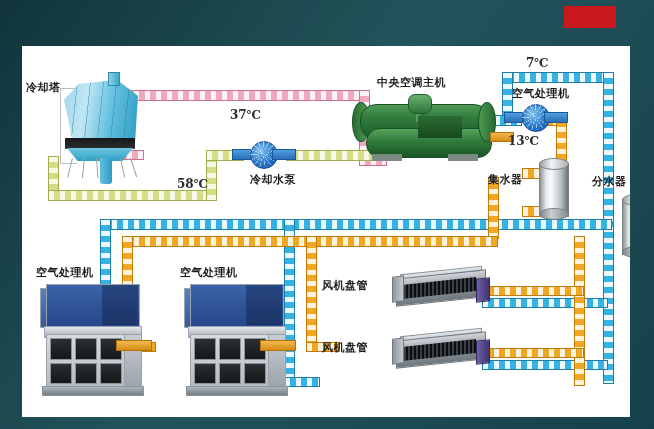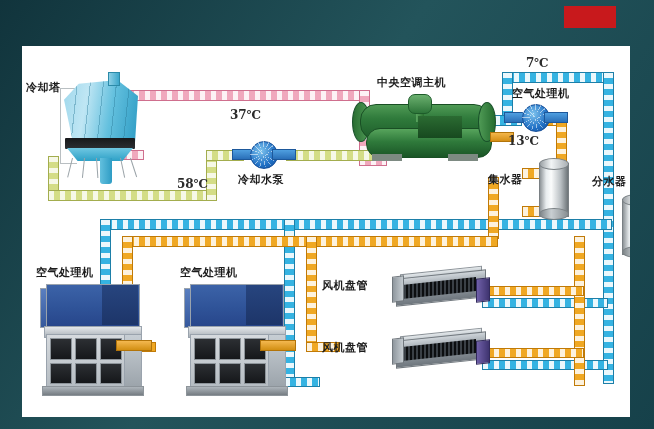--- a/index.html
+++ b/index.html
@@ -238,21 +238,21 @@
       <div class="ch-stub"></div>
     </div>
     <div class="lbl" style="left:355px;top:29px;">中央空调主机</div>
 
     <div class="pump" style="left:222px;top:95px;">
       <div class="inn"></div>
       <div class="vol"></div>
       <div class="vane"></div>
       <div class="outn"></div>
     </div>
-    <div class="lbl" style="left:216px;top:126px;">冷却水泵</div>
+    <div class="lbl" style="left:228px;top:126px;">冷却水泵</div>
 
     <div class="pump" style="left:494px;top:58px;">
       <div class="inn"></div>
       <div class="vol"></div>
       <div class="vane"></div>
       <div class="outn"></div>
     </div>
     <div class="lbl" style="left:490px;top:40px;">空气处理机</div>
 
     <div class="tank" style="left:517px;top:112px;width:28px;height:62px;">

